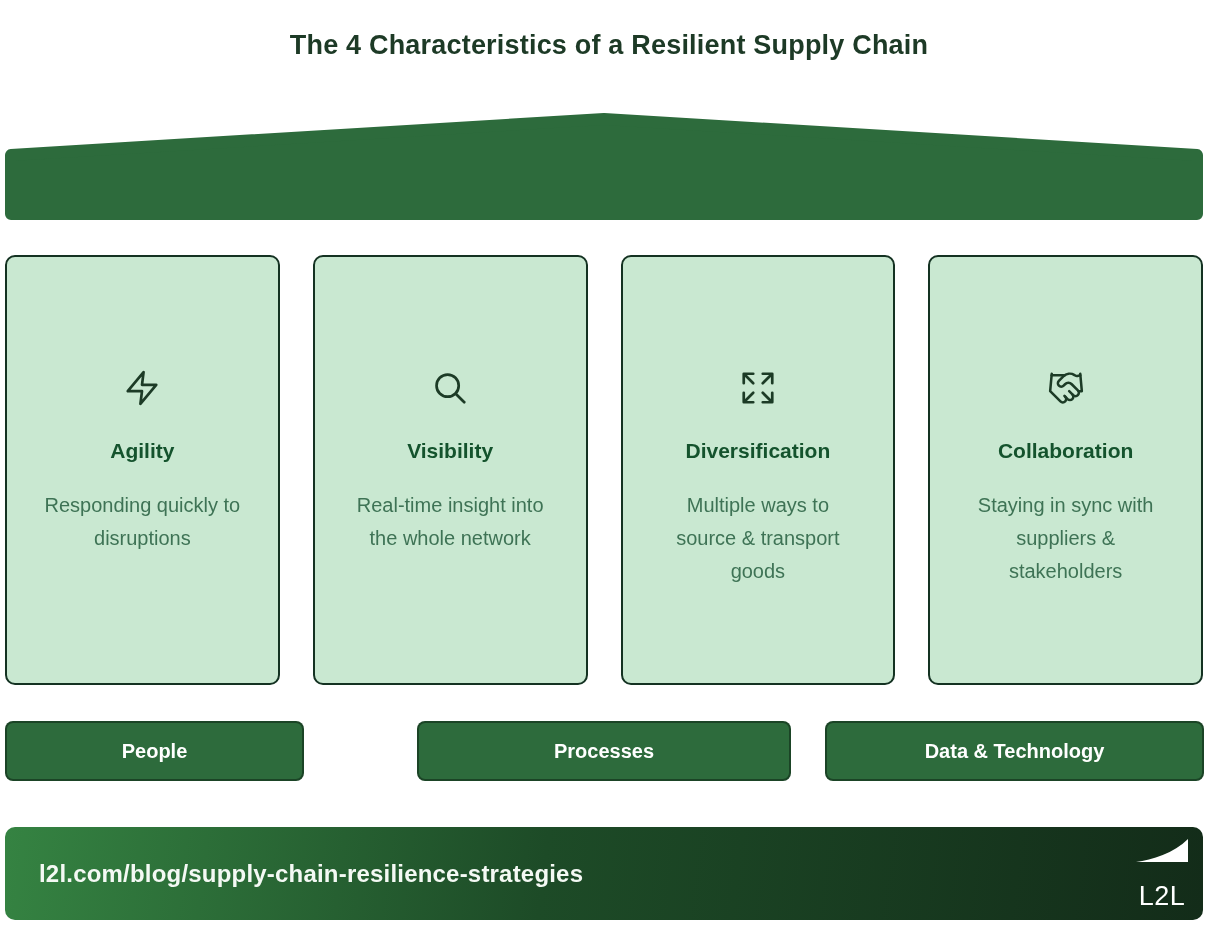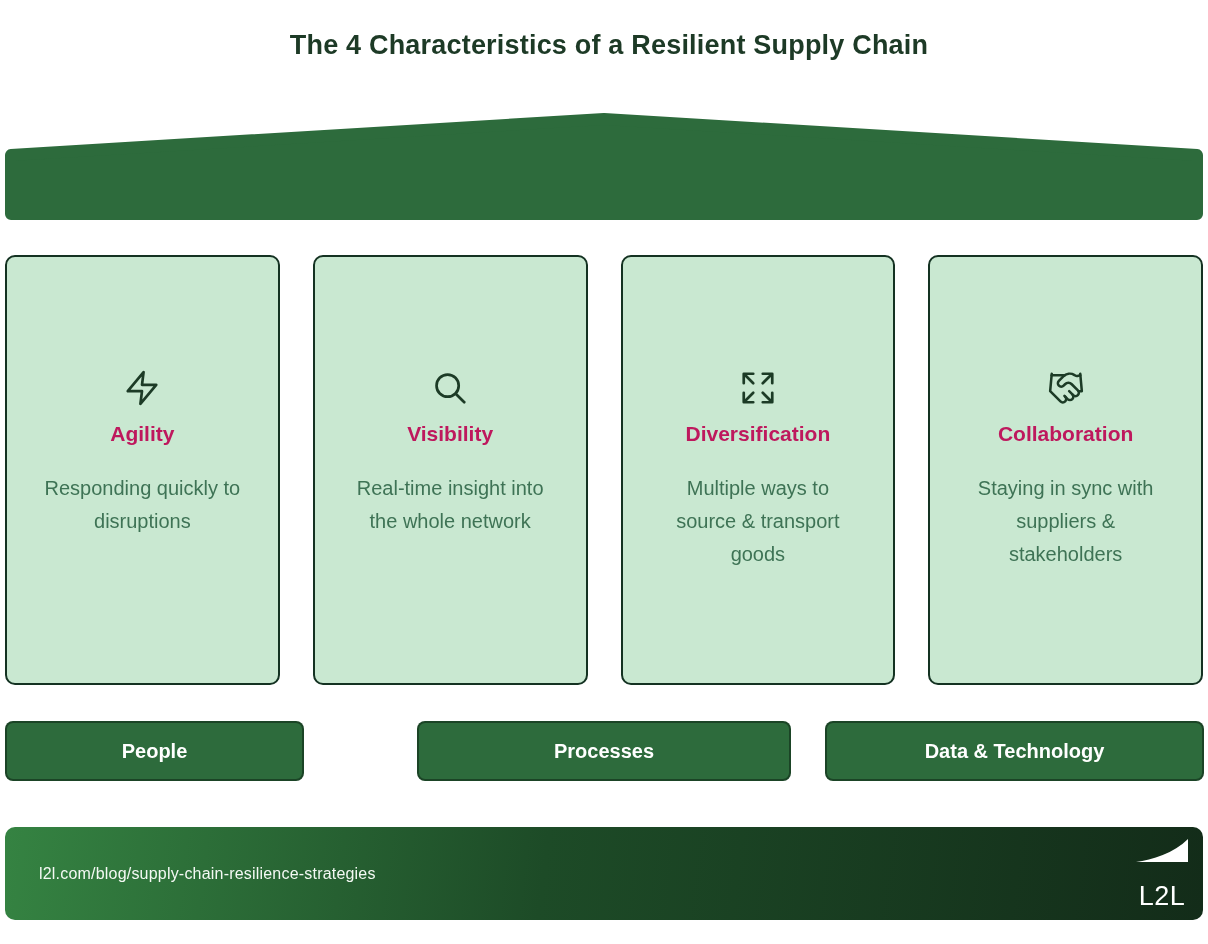--- a/index.html
+++ b/index.html
@@ -51,24 +51,24 @@
     background: #c9e8d1;
     border: 2px solid #143222;
     border-radius: 10px;
     display: flex;
     flex-direction: column;
     align-items: center;
     padding-top: 112px;
   }
   .card-icon { width: 38px; height: 38px; color: #1c3b26; }
   .card-title {
-    margin-top: 14px;
+    margin-top: 31px;
     font-size: 21px;
     font-weight: 700;
-    color: #be185d;
+    color: #14532d;
     line-height: 26px;
   }
   .card-desc {
     margin-top: 25px;
     font-size: 20px;
     color: #3e7355;
     line-height: 33px;
     text-align: center;
   }
   .card:nth-child(1) .card-desc { max-width: 204px; }
@@ -104,22 +104,23 @@
     box-sizing: border-box;
     border-radius: 10px;
     background: linear-gradient(97deg, #358342 0%, #1d4b27 45%, #132c19 100%);
     display: flex;
     align-items: center;
     justify-content: space-between;
     padding: 0 15px 0 34px;
   }
   .footer-url {
     color: #f4f9f4;
-    font-size: 16px;
+    font-size: 24px;
     letter-spacing: 0.2px;
+    font-weight: bold;
   }
   .logo {
     display: flex;
     flex-direction: column;
     align-items: center;
     gap: 21px;
   }
   .logo-text {
     color: #ffffff;
     font-size: 27px;

